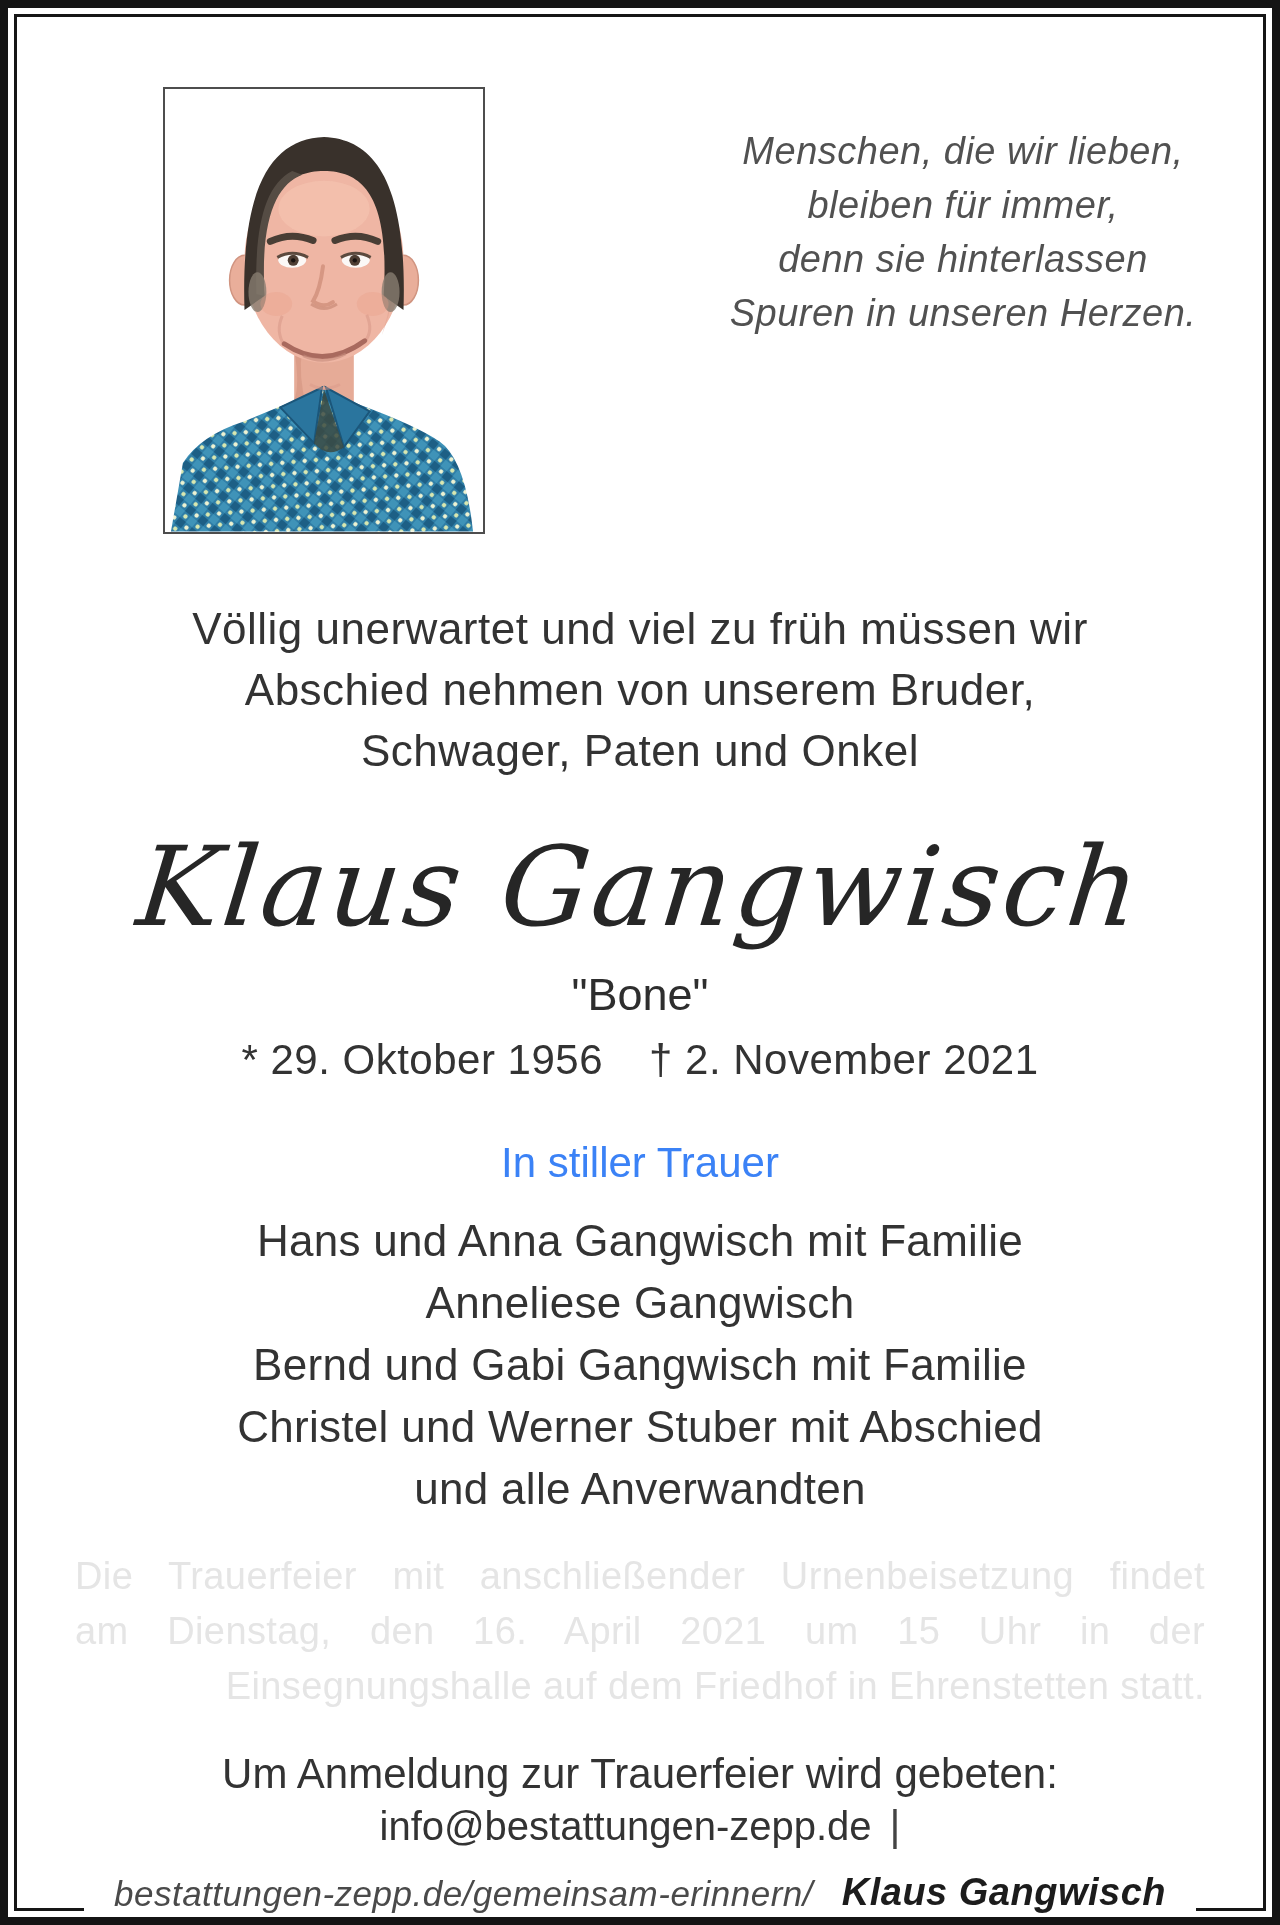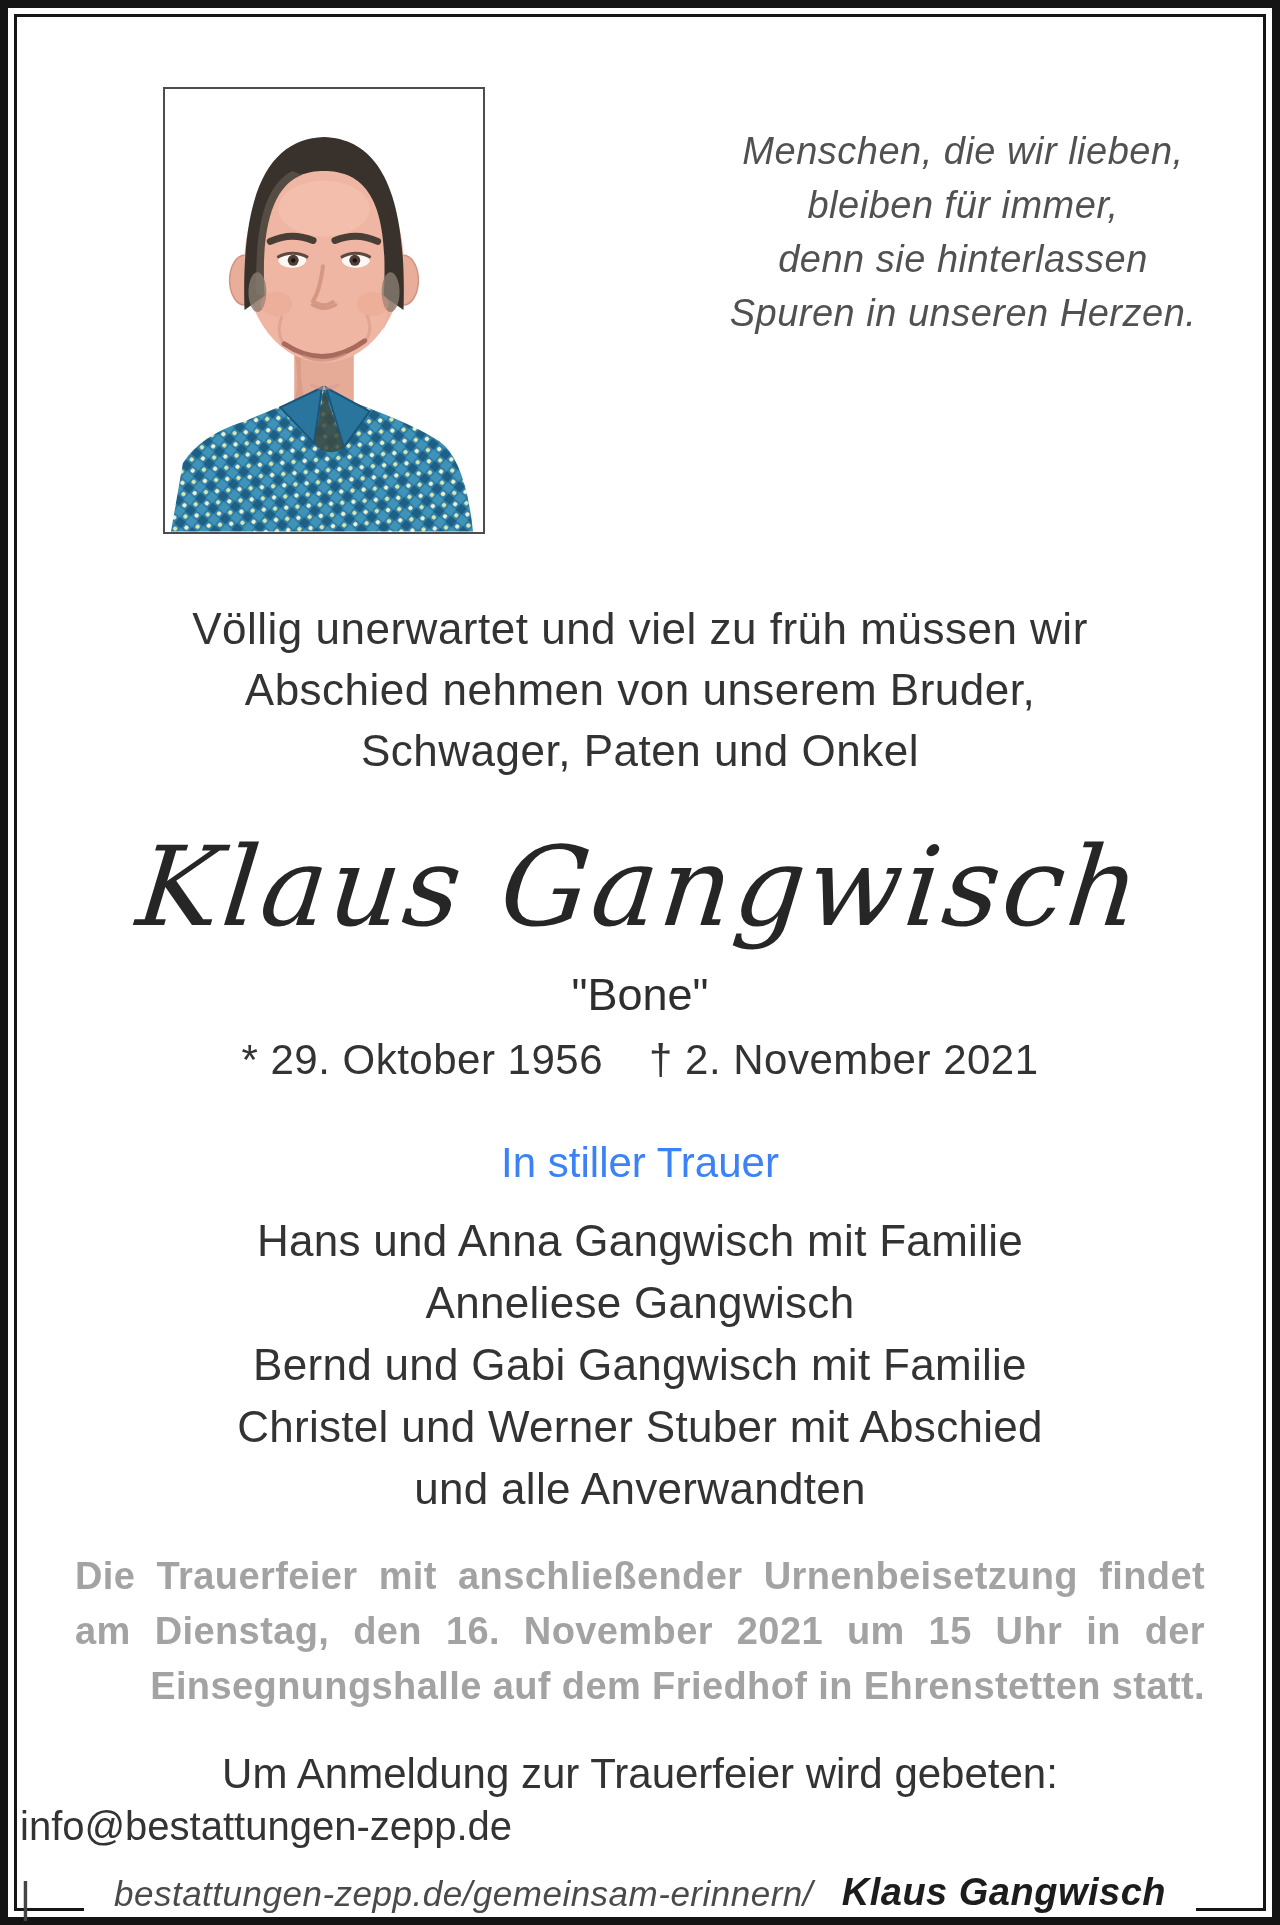--- a/index.html
+++ b/index.html
@@ -93,39 +93,37 @@
     left: 20px; top: 1210px; width: 1240px;
     text-align: center;
     font-size: 44px; line-height: 62px;
     color: #333333;
     letter-spacing: 0.3px;
   }
 
   .funeral {
     left: 75px; top: 1549px; width: 1130px;
     font-size: 38px; line-height: 55px;
-    color: #a3a3a3;
+    color: #e5e5e5;
     letter-spacing: 0.4px;
-    font-weight: bold;
   }
   .funeral .just { text-align: justify; text-align-last: justify; }
   .funeral .last { text-align: right; }
 
   .reg-request {
     left: 20px; top: 1747px; width: 1240px;
     text-align: center;
     font-size: 42px; line-height: 54px;
     color: #333333;
   }
   .reg-contact {
     left: 20px; top: 1799px; width: 1240px;
     display: flex; justify-content: center; align-items: baseline; gap: 18px;
     font-size: 40px; line-height: 54px;
     color: #333333;
-    flex-direction: column;
   }
   .reg-contact .sep { font-size: 42px; color: #444; }
 
   
   .footer {
     position: absolute;
     left: 84px; right: 84px; bottom: 8px; height: 50px;
     background: #ffffff;
     z-index: 5;
     display: flex; justify-content: space-between; align-items: flex-end;
@@ -233,21 +231,21 @@
   <div class="abs mourner-names">
     <div>Hans und Anna Gangwisch mit Familie</div>
     <div>Anneliese Gangwisch</div>
     <div>Bernd und Gabi Gangwisch mit Familie</div>
     <div>Christel und Werner Stuber mit Abschied</div>
     <div>und alle Anverwandten</div>
   </div>
 
   <div class="abs funeral">
     <div class="just">Die Trauerfeier mit anschließender Urnenbeisetzung findet</div>
-    <div class="just">am Dienstag, den 16. November 2021 um 15 Uhr in der</div>
+    <div class="just">am Dienstag, den 16. April 2021 um 15 Uhr in der</div>
     <div class="last">Einsegnungshalle auf dem Friedhof in Ehrenstetten statt.</div>
   </div>
 
   <div class="abs reg-request">Um Anmeldung zur Trauerfeier wird gebeten:</div>
   <div class="abs reg-contact">
     <span>info@bestattungen-zepp.de</span>
     <span class="sep">|</span>
   </div>
 
   <div class="footer">

